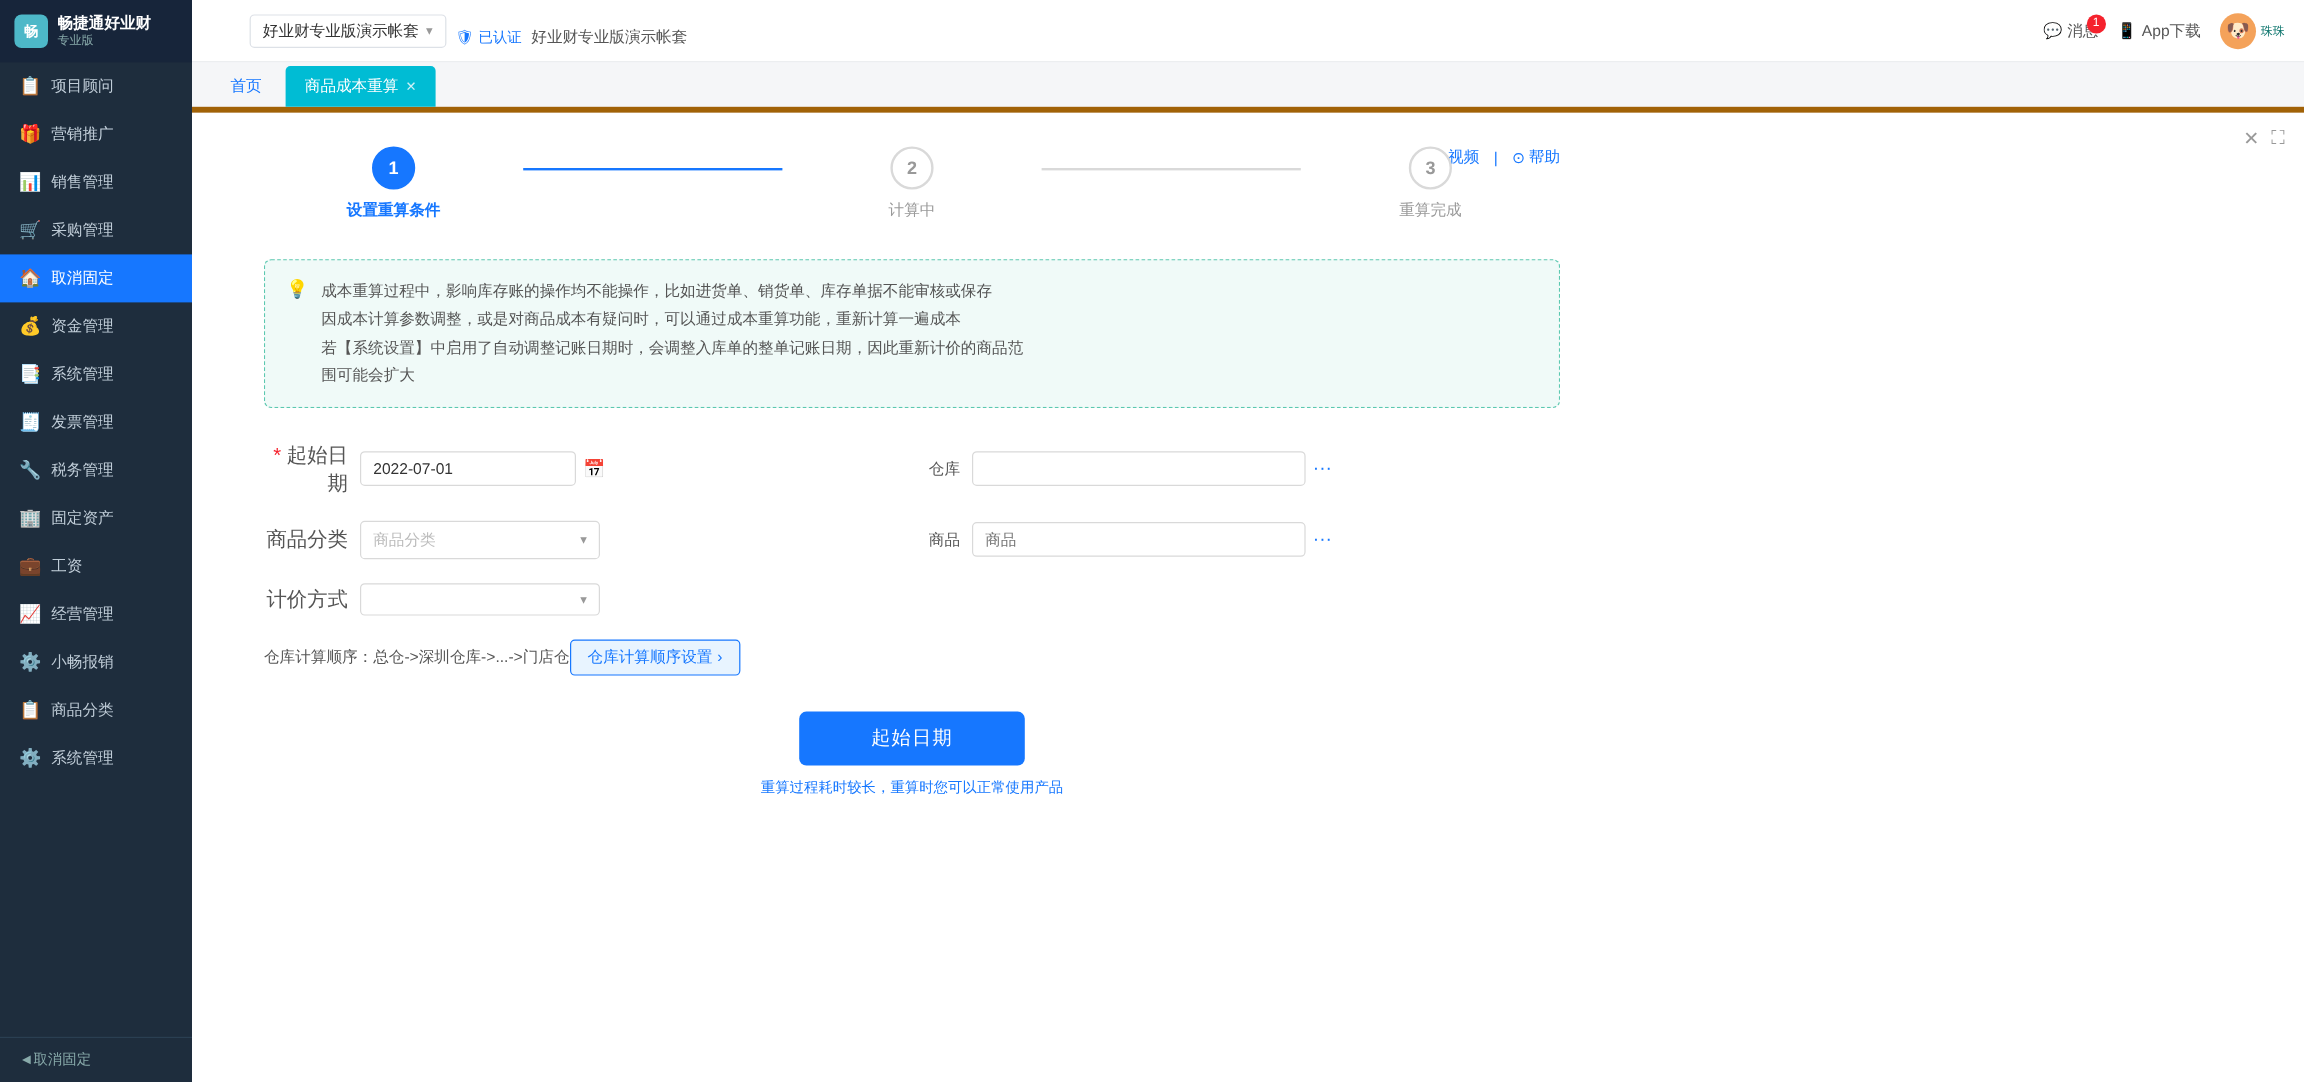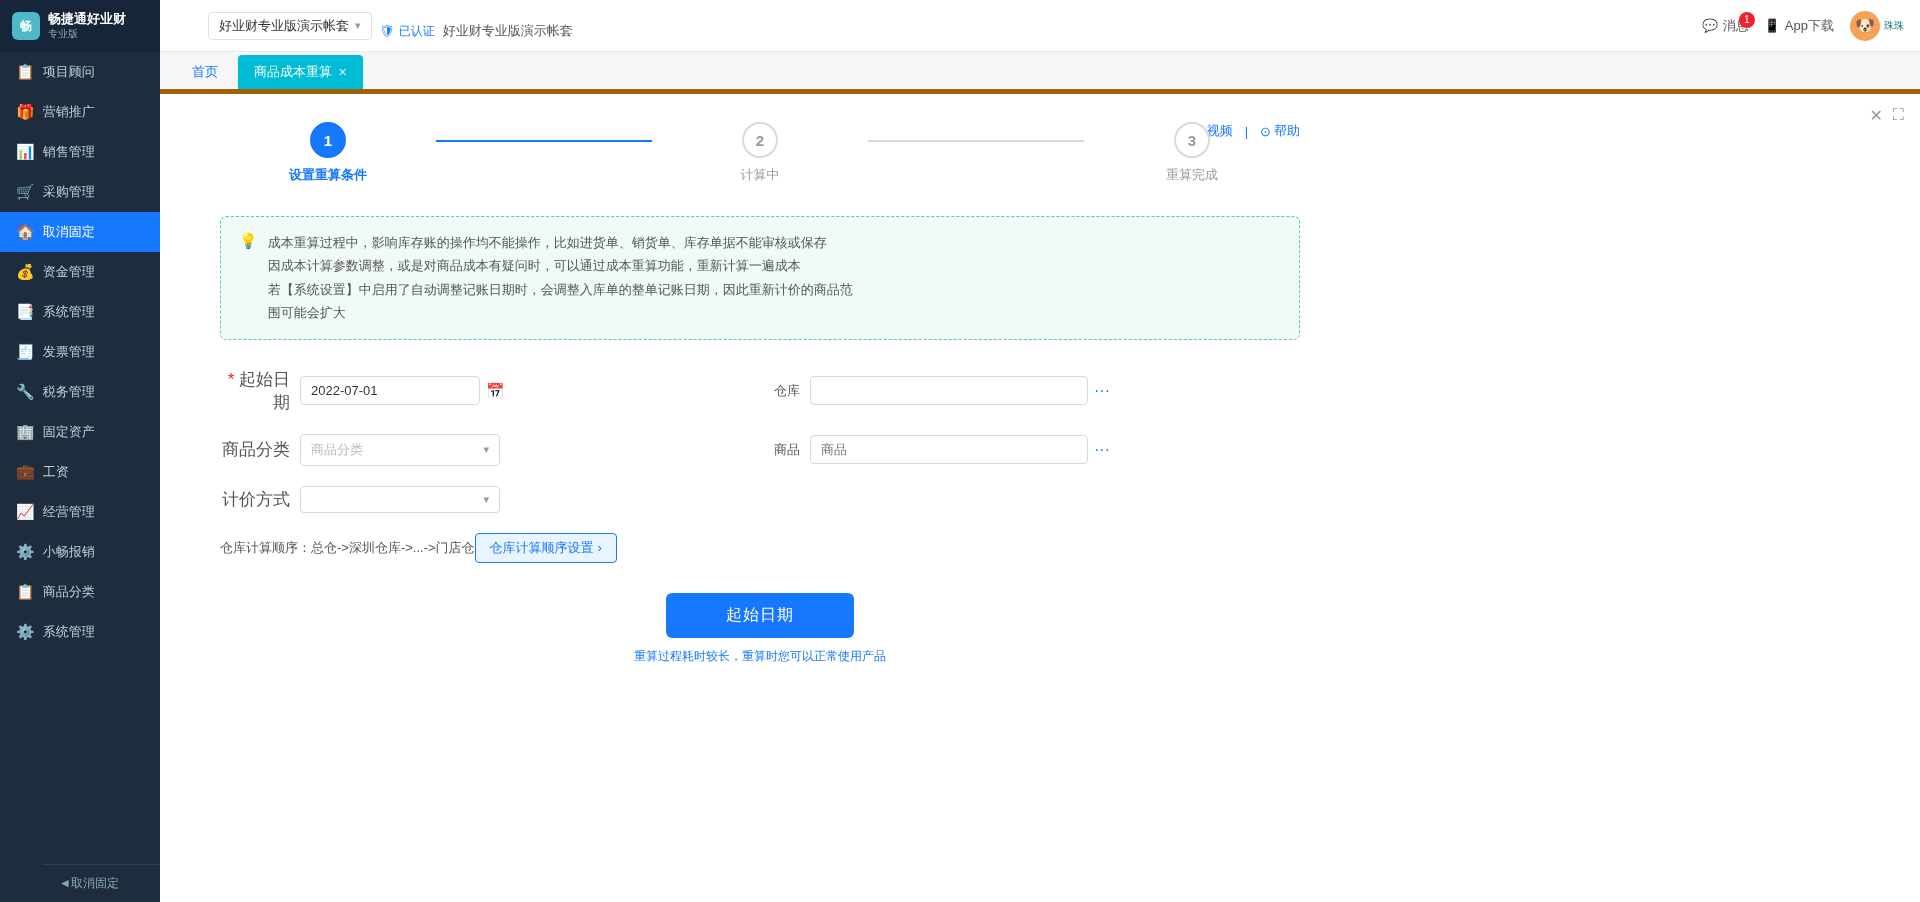--- a/index.html
+++ b/index.html
@@ -50,21 +50,20 @@
     .sidebar-item-icon { font-size: 15px; min-width: 18px; text-align: center; }
     .sidebar-footer {
       padding: 10px 16px;
       color: #8aa;
       font-size: 12px;
       display: flex;
       align-items: flex-start;
       gap: 6px;
       cursor: pointer;
       border-top: 1px solid #2a3f52;
-      margin-left: 43px;
     }
 
     
     .main {
       flex: 1;
       display: flex;
       flex-direction: column;
       background: #f0f2f5;
       overflow: hidden;
     }

